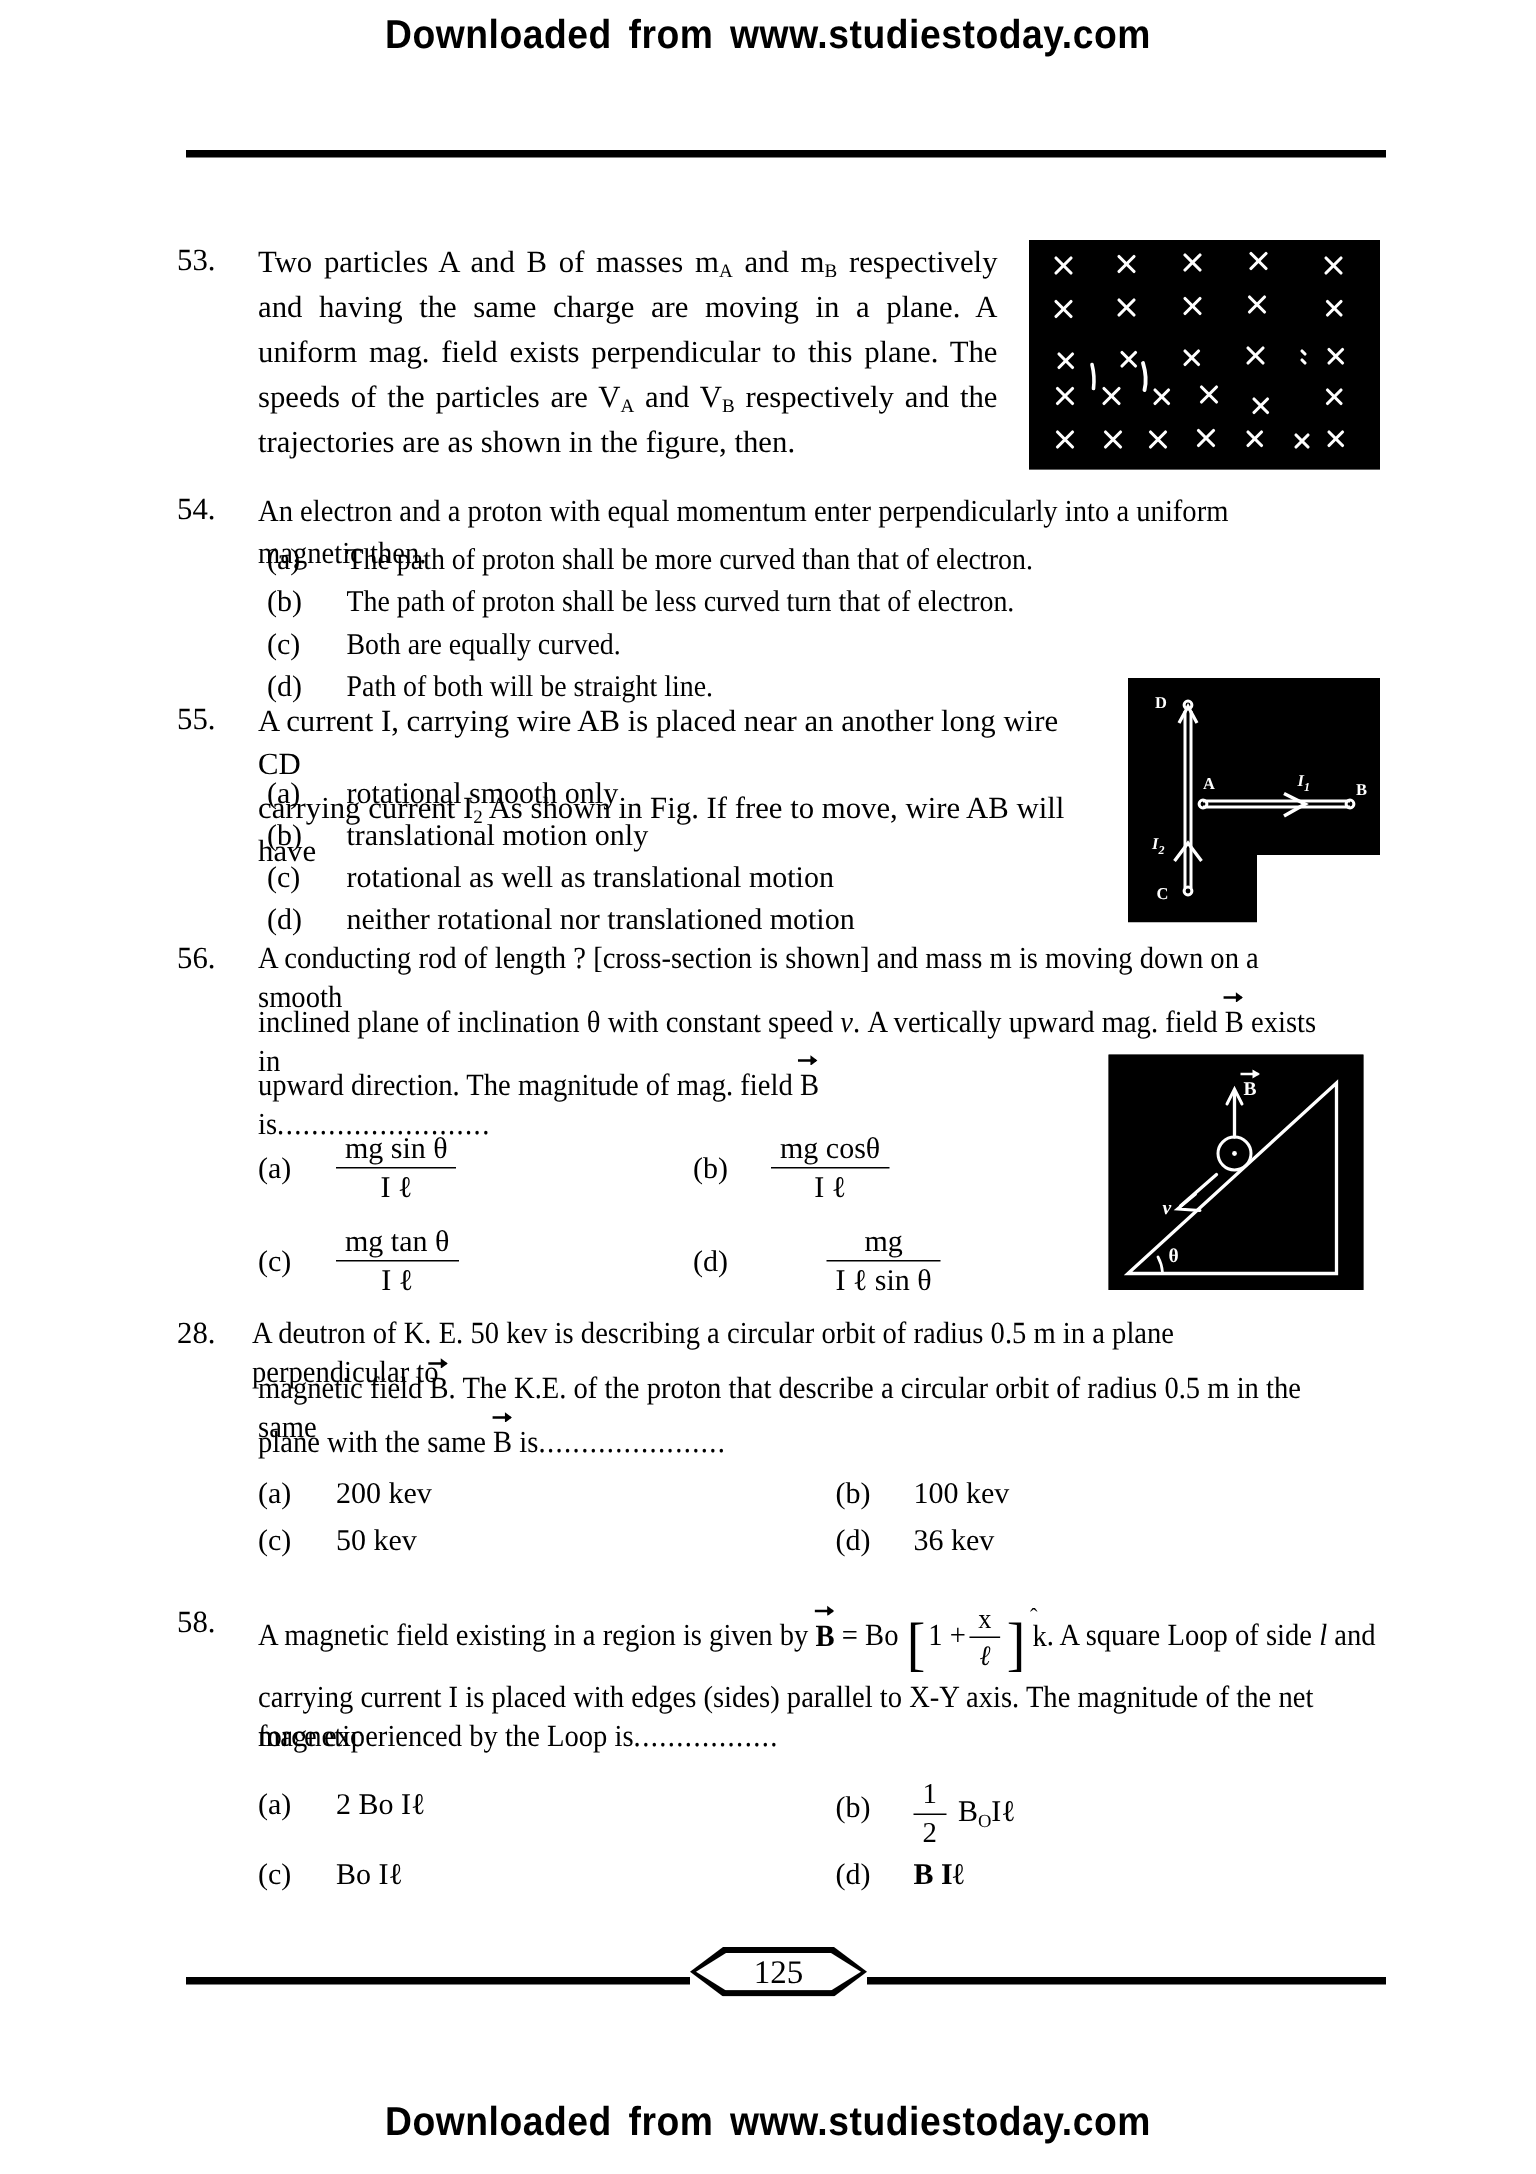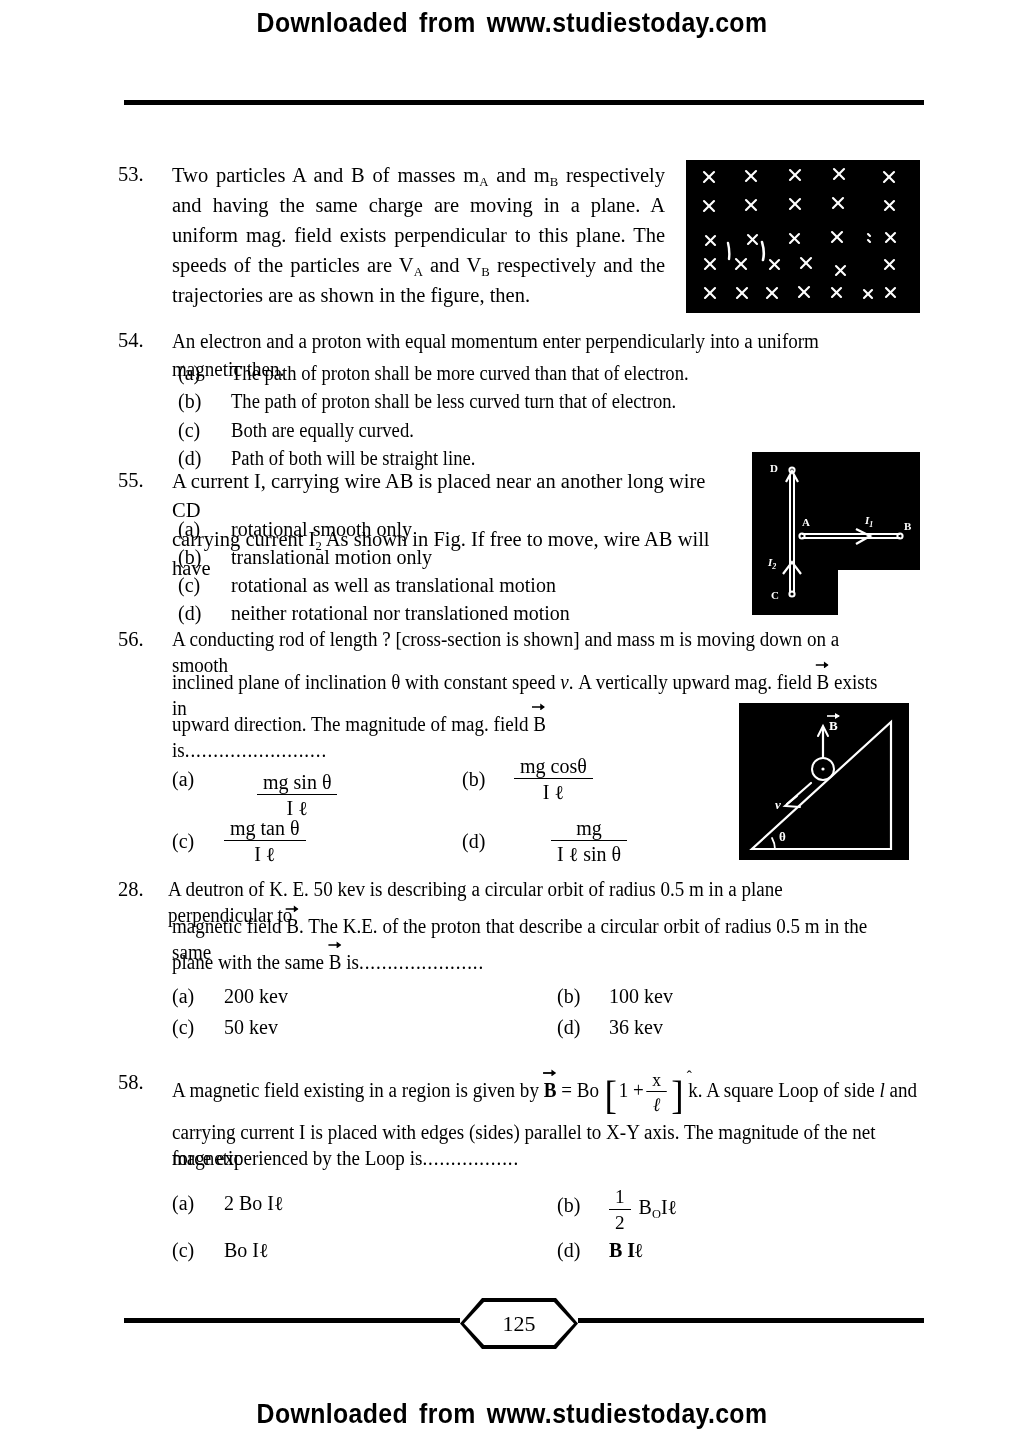--- a/index.html
+++ b/index.html
@@ -29,21 +29,21 @@
   
   .top-rule{
     position:absolute;left:124px;top:100px;width:800px;height:5px;
     background:#000;
   }
 
   
   .bot-rule-left{position:absolute;left:124px;top:1318px;width:336px;height:5px;background:#000;}
   .bot-rule-right{position:absolute;left:578px;top:1318px;width:346px;height:5px;background:#000;}
   .page-badge{
-    position:absolute;left:460px;top:1298px;width:118px;height:51px;
+    position:absolute;left:460px;top:1298px;width:118px;height:33px;
   }
   .page-badge .hex{
     position:absolute;inset:0;
     background:#000;
     clip-path:polygon(22px 0,96px 0,118px 50%,96px 100%,22px 100%,0 50%);
   }
   .page-badge .hex-inner{
     position:absolute;left:4px;top:4px;right:4px;bottom:4px;
     background:#fff;
     clip-path:polygon(20px 0,90px 0,110px 50%,90px 100%,20px 100%,0 50%);
@@ -334,21 +334,21 @@
       <span>upward direction. The magnitude of mag. field </span><span class="vec"><span class="ar">
               <svg width="16" height="9">
                 <line x1="0" y1="6" x2="13" y2="6" stroke="#000" stroke-width="1.6"></line>
                 <path d="M9 2.5 L14 6 L9 9.5" fill="#000"></path>
               </svg>
             </span><span>B</span></span><span> is</span><span class="dots">.........................</span>
     </span></div>
 
     <div class="opt" style="left:172px;top:755px;">
       <span class="optlbl" style="left:0;top:13px;">(a)</span>
-      <span class="opttxt" style="left:52px;top:16px;white-space:nowrap;margin-left:33px;">
+      <span class="opttxt" style="left:52px;top:0;white-space:nowrap;">
         <span class="frac"><span class="n">mg sin θ</span><span class="d">I ℓ</span></span>
       </span>
     </div>
     <div class="opt" style="left:462px;top:755px;">
       <span class="optlbl" style="left:0;top:13px;">(b)</span>
       <span class="opttxt" style="left:52px;top:0;white-space:nowrap;">
         <span class="frac"><span class="n">mg cosθ</span><span class="d">I ℓ</span></span>
       </span>
     </div>
     <div class="opt" style="left:172px;top:817px;">

